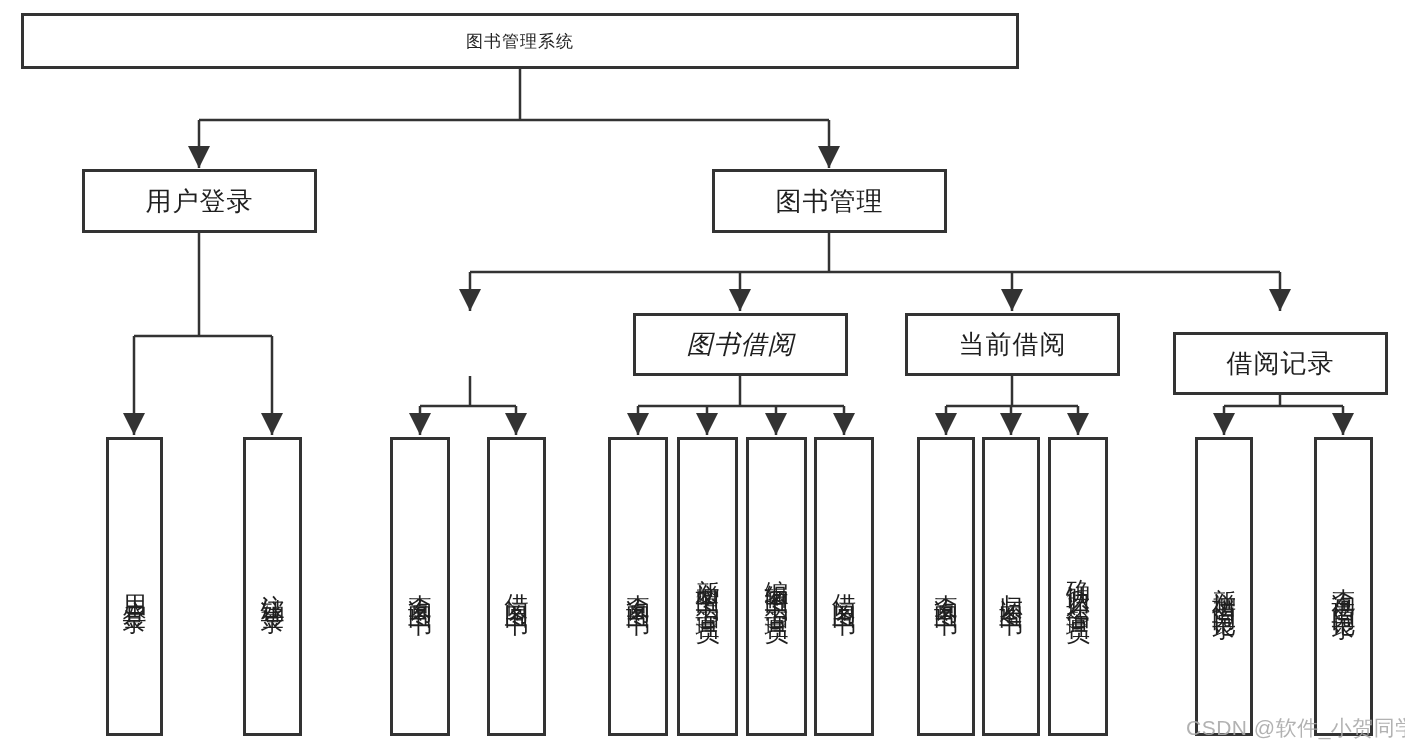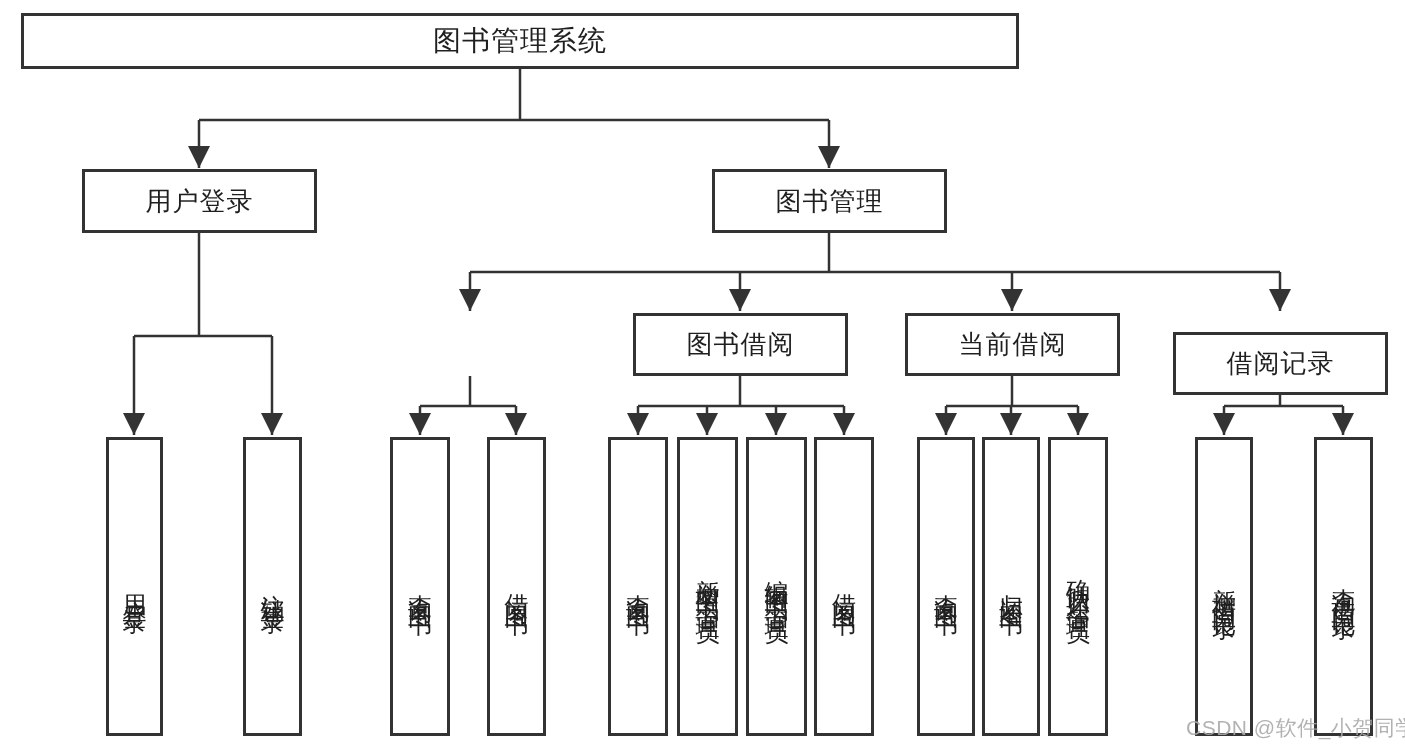--- a/index.html
+++ b/index.html
@@ -119,26 +119,26 @@
       <path d="M1078,406 V435" marker-end="url(#arw)"></path>
     </g>
     <g>
       <path d="M1280,376 V406"></path>
       <path d="M1224,406 H1343"></path>
       <path d="M1224,406 V435" marker-end="url(#arw)"></path>
       <path d="M1343,406 V435" marker-end="url(#arw)"></path>
     </g>
   </svg>
 
-  <div class="hbox" style="left:21px; top:13px; width:998px; height:56px; font-size:28px;">图书管理系统</div>
+  <div class="hbox" style="left:21px; top:13px; width:998px; height:56px; font-size:17px;">图书管理系统</div>
 
   <div class="hbox" style="left:82px; top:169px; width:235px; height:64px;">用户登录</div>
   <div class="hbox" style="left:712px; top:169px; width:235px; height:64px;">图书管理</div>
 
-  <div class="hbox" style="left:633px; top:313px; width:215px; height:63px;">图书借阅</div>
+  <div class="hbox" style="left:633px; top:313px; width:215px; height:63px;font-style:italic;">图书借阅</div>
   <div class="hbox" style="left:905px; top:313px; width:215px; height:63px;">当前借阅</div>
   <div class="hbox" style="left:1173px; top:313px; width:215px; height:63px;margin-top:19px;">借阅记录</div>
 
   <div class="vbox" style="left:106px; top:437px; width:57px; height:299px;">
     <span class="vtext">用户登录</span>
   </div>
   <div class="vbox" style="left:243px; top:437px; width:59px; height:299px;">
     <span class="vtext">注销登录</span>
   </div>
 

